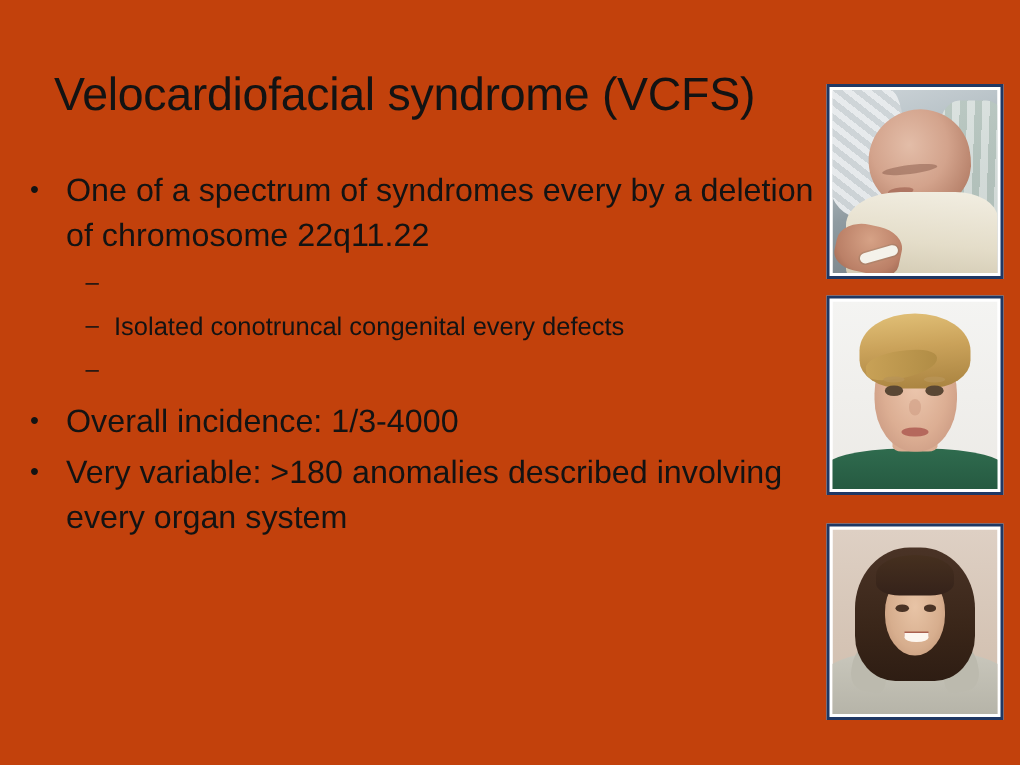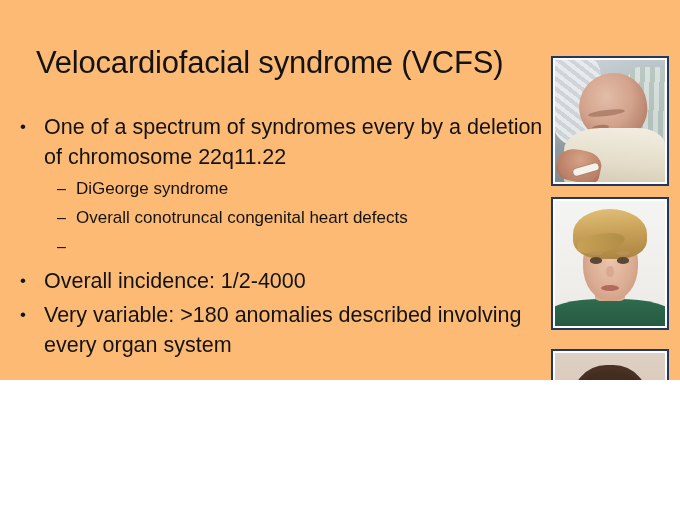--- a/index.html
+++ b/index.html
@@ -3,22 +3,22 @@
 <meta charset="utf-8">
 <style>
   html, body {
     margin: 0;
     padding: 0;
     background: #ffffff;
   }
   #slide {
     position: relative;
     width: 680px;
-    height: 380px;
-    background: #fdba74;
+    height: 510px;
+    background: #c2410c;
     overflow: hidden;
     font-family: "Liberation Sans", sans-serif;
     color: #0d0d0d;
   }
 
   
   #slide-title {
     position: absolute;
     left: 36px;
     top: 44px;
@@ -275,34 +275,33 @@
   <div id="body">
 
     <div class="bullet-row bullet-l1">
       <span class="marker">•</span>
       <span class="btext">One of a spectrum of syndromes every by a deletion of chromosome 22q11.22</span>
     </div>
 
     <div class="sublist">
       <div class="bullet-row bullet-l2">
         <span class="marker">–</span>
-        <span class="btext">DiGeorge syndrome</span>
       </div>
       <div class="bullet-row bullet-l2">
         <span class="marker">–</span>
-        <span class="btext">Overall conotruncal congenital heart defects</span>
+        <span class="btext">Isolated conotruncal congenital every defects</span>
       </div>
       <div class="bullet-row bullet-l2 gap-after">
         <span class="marker">–</span>
       </div>
     </div>
 
     <div class="bullet-row bullet-l1 gap-after">
       <span class="marker">•</span>
-      <span class="btext">Overall incidence:  1/2-4000</span>
+      <span class="btext">Overall incidence:  1/3-4000</span>
     </div>
 
     <div class="bullet-row bullet-l1">
       <span class="marker">•</span>
       <span class="btext">Very variable: &gt;180 anomalies described involving every organ system</span>
     </div>
 
   </div>
 
   <div id="photo-column">

